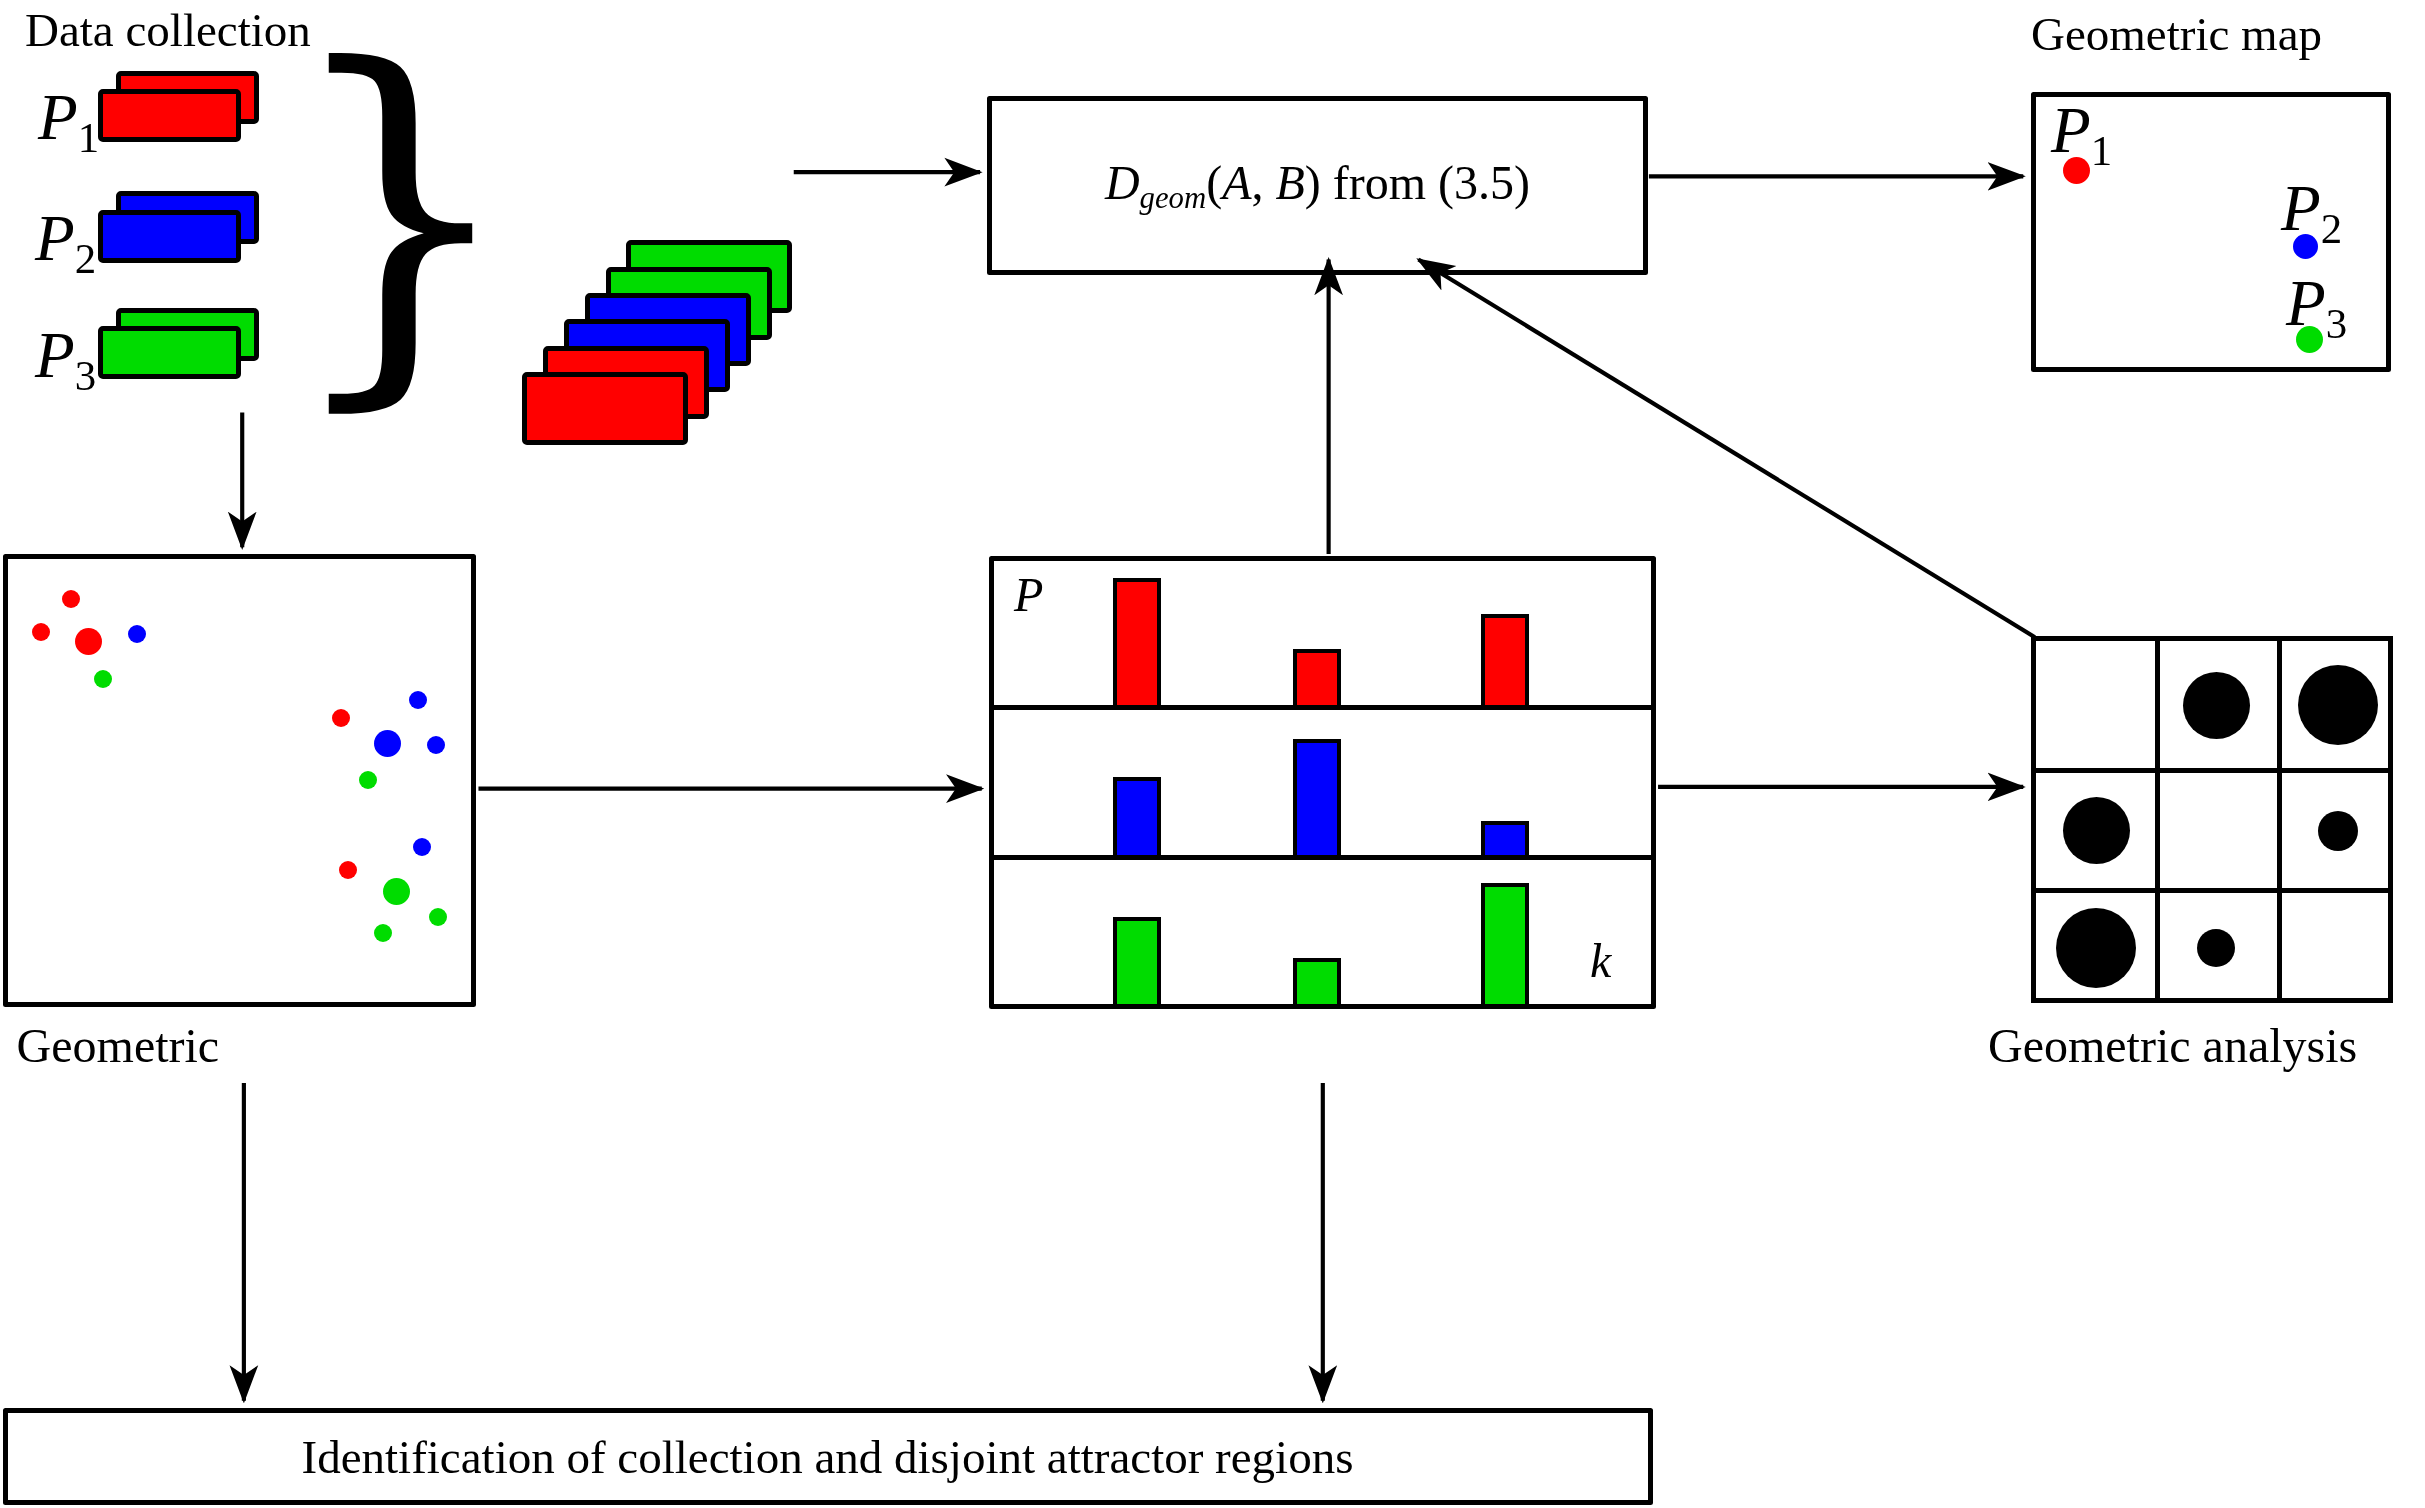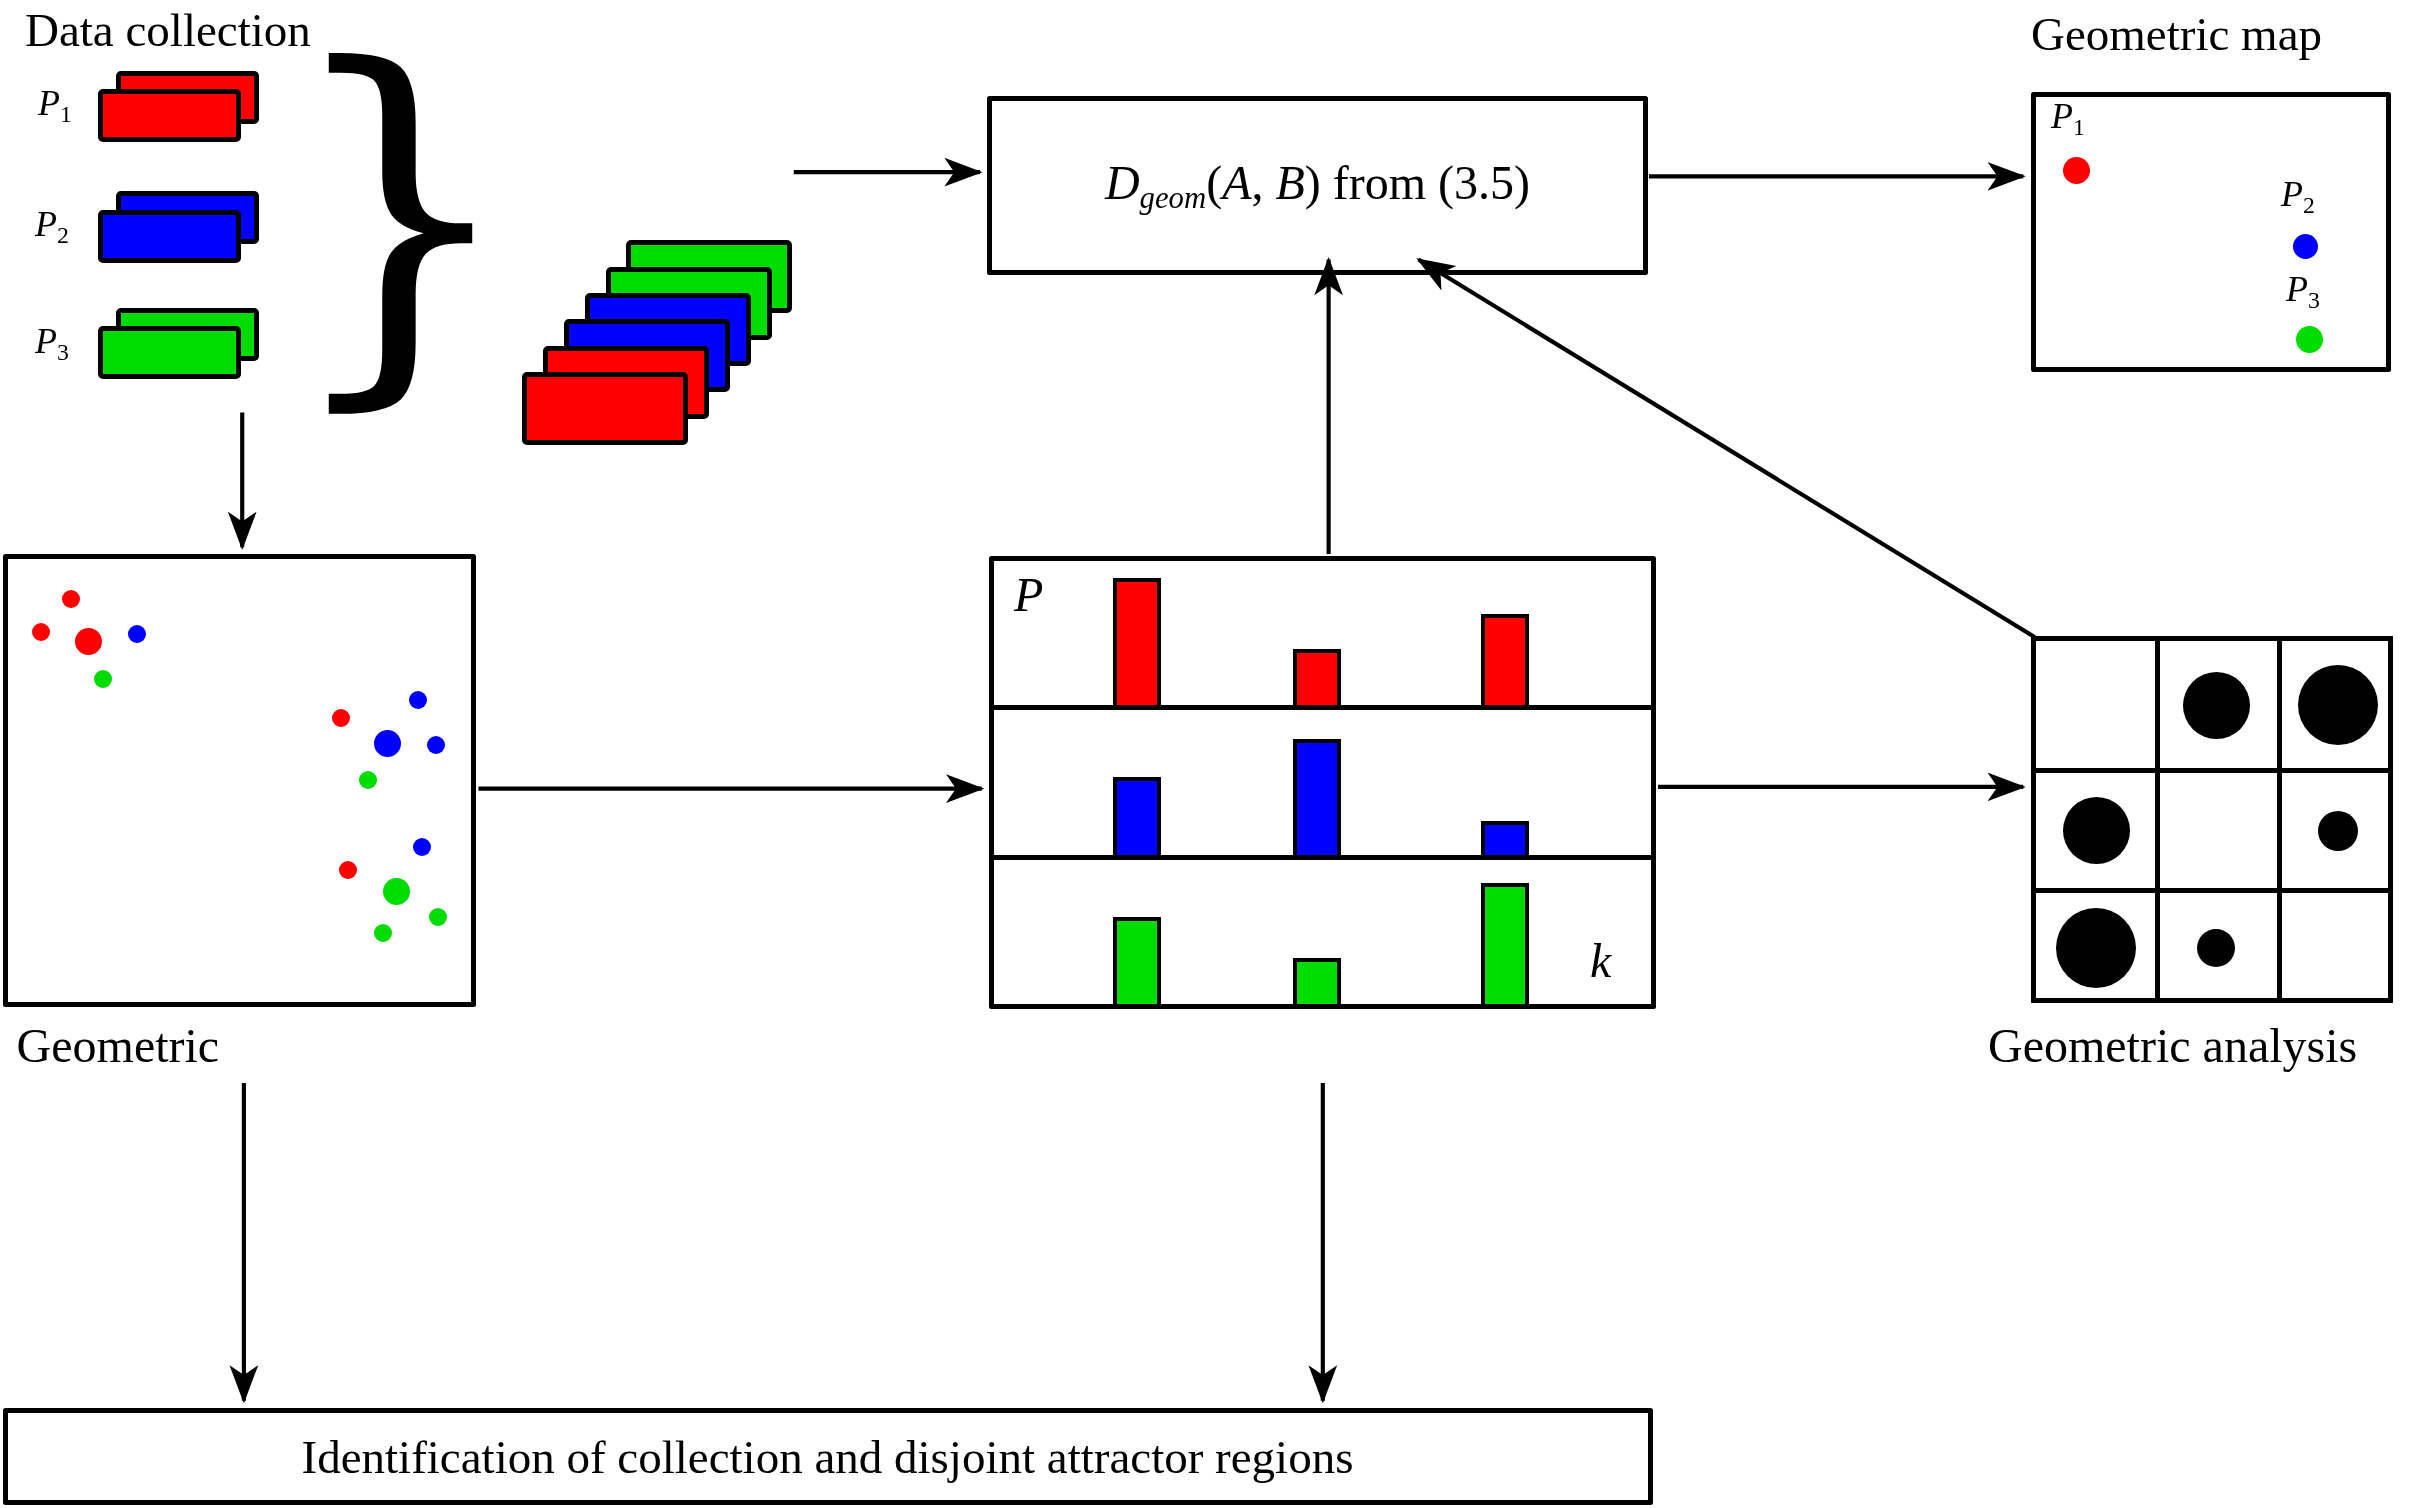--- a/index.html
+++ b/index.html
@@ -6,21 +6,21 @@
   #canvas{
     position:relative;width:2426px;height:1509px;background:#ffffff;overflow:hidden;
     font-family:"Liberation Serif","DejaVu Serif",serif;color:#000;
   }
   .abs{position:absolute;}
   .title{position:absolute;text-align:left;font-size:47px;white-space:nowrap;}
   .box{position:absolute;border:5px solid #000;background:#fff;border-radius:2.5px;box-sizing:border-box;}
   .drect{position:absolute;width:143px;height:53px;border:5px solid #000;border-radius:5px;box-sizing:border-box;}
   .srect{position:absolute;width:166px;height:73px;border:5px solid #000;border-radius:5px;box-sizing:border-box;}
   .dot{position:absolute;border-radius:50%;}
-  .mlabel{position:absolute;font-size:36px;line-height:1;white-space:nowrap;font-family:Liberation Serif, serif;}
+  .mlabel{position:absolute;font-size:65px;line-height:1;white-space:nowrap;font-family:Liberation Serif, serif;}
   .mlabel i{font-style:italic;}
   .mlabel sub{font-size:0.66em;vertical-align:-0.30em;}
   .formula{position:absolute;display:flex;align-items:center;justify-content:center;
            font-size:48px;white-space:nowrap;}
   .formula i{font-style:italic;}
   .formula sub{font-size:0.64em;vertical-align:-0.30em;font-style:italic;}
   .brace{position:absolute;font-size:391px;line-height:333px;font-family:"DejaVu Serif","Liberation Serif",serif;
          transform:scaleX(0.95);transform-origin:center;}
   #stat-rows{position:absolute;left:0;top:0;right:0;bottom:0;display:flex;flex-direction:column;}
   .stat-row{flex:1 1 0;position:relative;}

